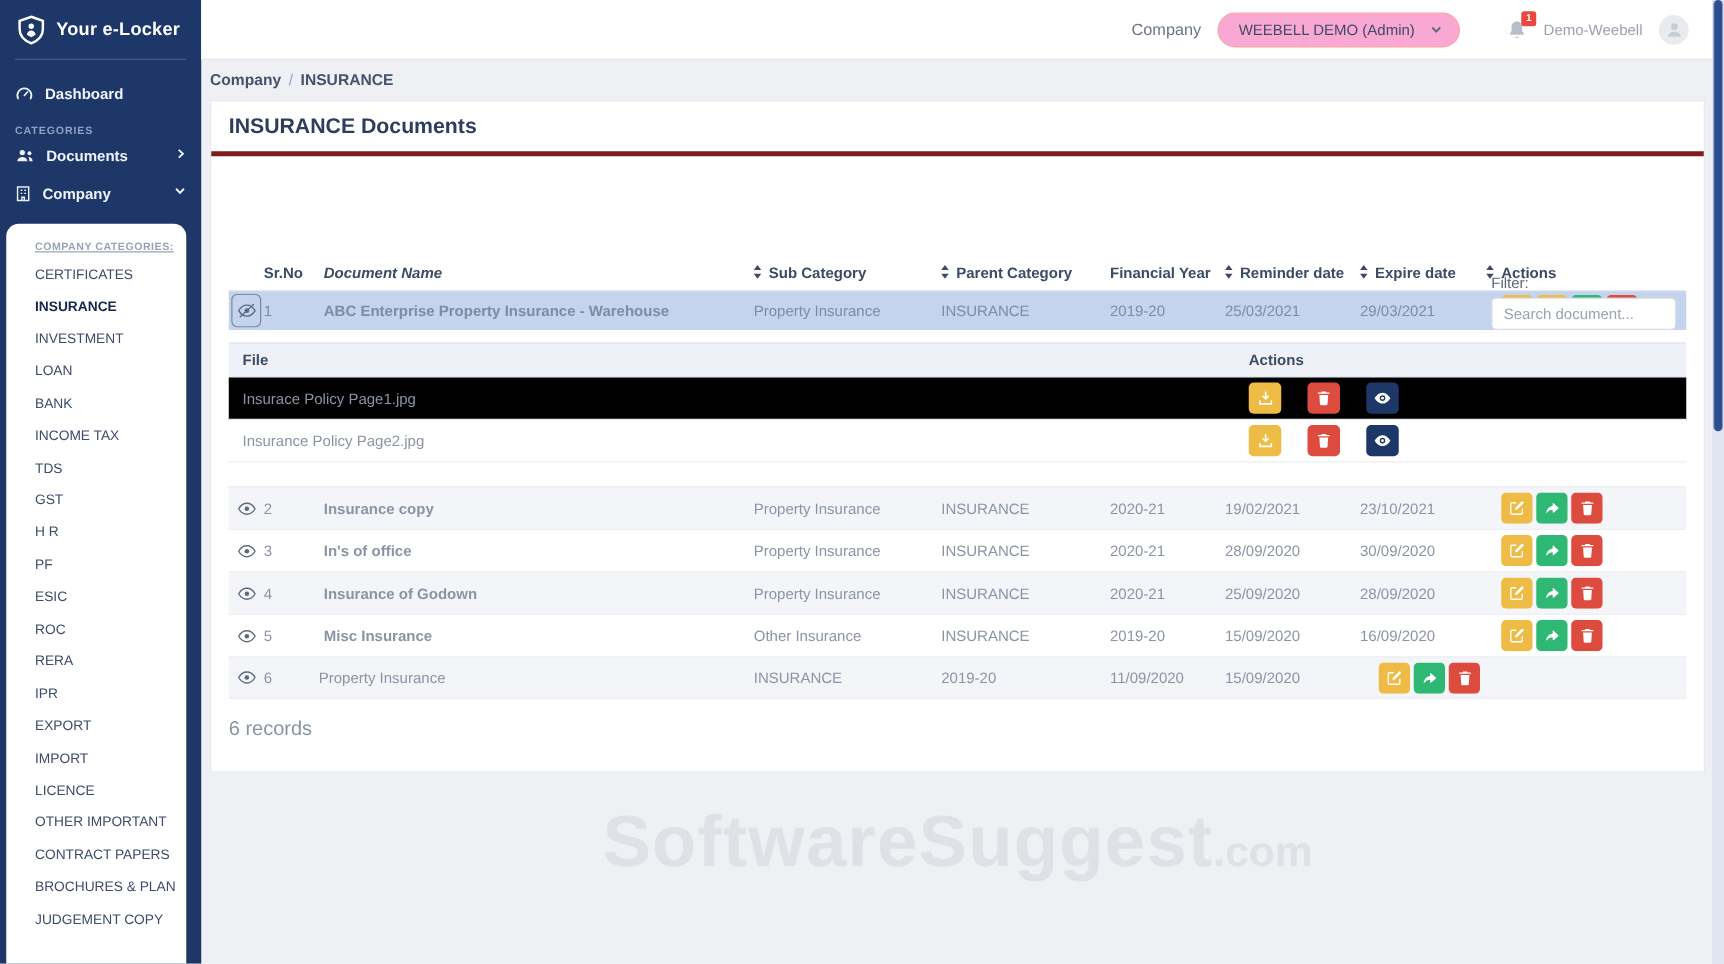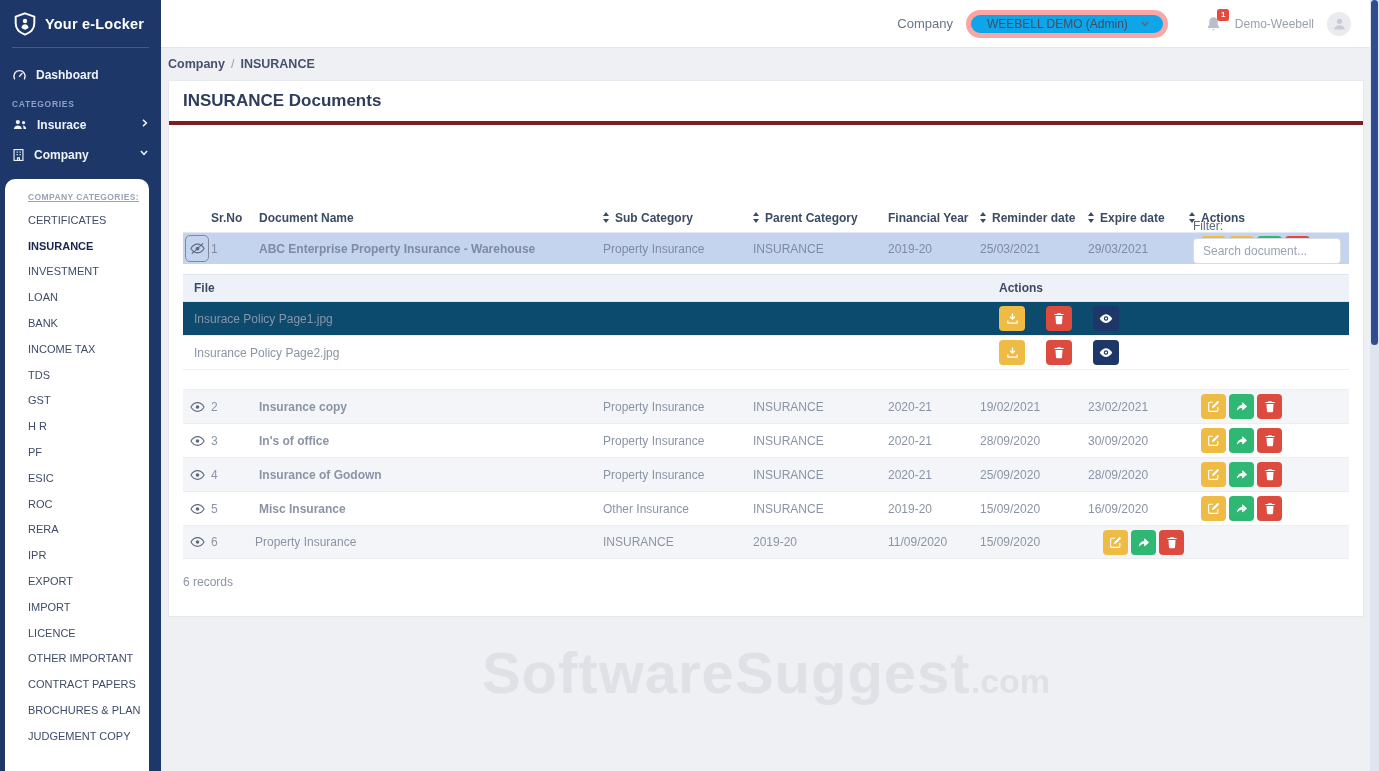--- a/index.html
+++ b/index.html
@@ -22,21 +22,21 @@
   .sb-section { font-size:8.5px; letter-spacing:.7px; color:#8ea0c6; padding:9px 12px 1px; font-weight:700; }
   .sb-panel { background:#fff; margin:9px 12px 0 5px; border-radius:10px 10px 0 0; padding:6px 0 20px; height:600px; }
   .sb-panel-title { font-size:8.5px; color:#9aa3b5; font-weight:700; letter-spacing:.4px; padding:7px 8px 5px 23px;text-decoration:underline; }
   .cat { height:25.8px; display:flex; align-items:center; padding-left:23px; font-size:11px; color:#3e4c68; cursor:pointer; white-space:nowrap; }
   .cat.active { font-weight:700; color:#17264e; }
 
   
   .main { flex:1; display:flex; flex-direction:column; min-width:0; }
   .topbar { height:48px; background:#fff; border-bottom:1px solid #e3e6eb; display:flex; align-items:center; justify-content:flex-end; padding-right:28px; gap:13px; }
   .tb-label { font-size:13px; color:#6a7587; }
-  .pill { height:28px; border:5px solid #fca5a5; border-radius:15px; display:flex; align-items:center; gap:12px; padding:0 13px 0 16px; font-size:12px; color:#3f4c66; margin-right:24px; cursor:pointer; background:#0ea5e9; }
+  .pill { height:28px; border:1px solid #fca5a5; border-radius:15px; display:flex; align-items:center; gap:12px; padding:0 13px 0 16px; font-size:12px; color:#3f4c66; margin-right:24px; cursor:pointer; background:#f9a8d4; }
   .bell-wrap { position:relative; cursor:pointer; display:flex; }
   .nbadge { position:absolute; top:-6px; right:-7px; background:#e8483d; color:#fff; font-size:8px; font-weight:700; border-radius:2.5px; padding:2px 3.5px; line-height:1; }
   .user-name { font-size:12px; color:#9aa1ad; cursor:pointer; }
   .avatar { width:24px; height:24px; border-radius:50%; background:#e9ebef; display:flex; align-items:center; justify-content:center; overflow:hidden; cursor:pointer; }
 
   .content { flex:1; padding:0 15px 0 7px; }
   .breadcrumb { height:32px; display:flex; align-items:center; gap:6px; font-size:12.5px; color:#46526c; font-weight:600; }
   .breadcrumb .sep { color:#9aa3b3; font-weight:400; }
   .breadcrumb .cur { font-weight:600; }
 
@@ -47,21 +47,21 @@
 
   .filter { position:absolute; top:16px; right:22px; width:148px; }
   .filter label { font-size:12px; color:#5d6878; display:block; margin-bottom:5px; }
   .filter input { width:100%; height:26px; border:1px solid #d9dce1; border-radius:4px; padding:0 9px; font-size:12px; color:#3f4c66; font-family:inherit; outline:none; }
   .filter input::placeholder { color:#9aa3b3; }
 
   .table { margin-top:78px; font-size:12px; }
   .thead, .tr { display:grid; grid-template-columns:28px 44px 348px 150px 135px 92px 108px 98px 1fr; align-items:center; }
   .thead { height:29px; color:#3c4b64; font-weight:700; }
   .th { display:flex; align-items:center; gap:6px; cursor:pointer; }
-  .th.pad { padding-left:4px; }
+  .th.pad { padding-left:4px;font-style:italic; }
   .tr { height:34px; color:#8b94a5; border-top:1px solid #eceef2; }
   .tr.selected { background:var(--selected-row,#c5d4ee); height:32px; color:#7f8aa3; border-top:1px solid #e2e8f4; }
   .tr.stripe { background:#f3f5f9; }
   .td { white-space:nowrap; overflow:hidden; text-overflow:ellipsis; }
   .td.pad { padding-left:4px;font-weight:bold; }
   .sort { display:inline-flex; flex-direction:column; gap:2.5px; }
   .sort i { display:block; width:0; height:0; border-left:3.5px solid transparent; border-right:3.5px solid transparent; }
   .sort .up { border-bottom:4px solid #3c4b64; }
   .sort .dn { border-top:4px solid #3c4b64; }
 
@@ -71,27 +71,27 @@
 
   .actions { display:flex; gap:3px; padding-left:15px; }
   .abtn { width:25px; height:25px; border:none; border-radius:4px; display:flex; align-items:center; justify-content:center; color:#fff; cursor:pointer; padding:0; }
   .abtn.yellow { background:var(--warning,#eebc45); }
   .abtn.green { background:var(--success,#2eb873); }
   .abtn.red { background:var(--danger,#dd4b3e); }
   .abtn.navy { background:var(--navy,#1d3768); }
 
   .file-head { margin-top:10px; height:28px; background:#eef1f8; border-top:1px solid #e1e5ee; border-bottom:1px solid #e1e5ee; display:grid; grid-template-columns:1fr 350px; align-items:center; font-weight:700; color:#3c4b64; padding-left:11px; }
   .file-row { height:34px; display:grid; grid-template-columns:1fr 350px; align-items:center; color:#8b94a5; border-bottom:1px solid #eceef2; padding-left:11px; }
-  .file-row.stripe { background:#0c4a6e; }
+  .file-row.stripe { background:#000000; }
   .file-actions { display:flex; gap:21px; }
   .file-actions .abtn { width:26px; height:25px; }
   .gap { height:19px; }
   .lastline { border-bottom:1px solid #eceef2; }
 
-  .records { margin-top:16px; font-size:12px; color:#8b94a5; }
+  .records { margin-top:16px; font-size:16px; color:#8b94a5; }
 
   .watermark { text-align:center; margin-top:22px; color:var(--watermark,#e0e1e6); font-weight:700; white-space:nowrap; user-select:none; }
   .wm-main { font-size:58px; letter-spacing:1px; }
   .wm-suffix { font-size:34px; }
 
   .scrollbar { position:fixed; top:0; right:0; width:9px; height:100%; background:#dfe4ef; }
   .scroll-thumb { width:7px; margin:0 1px; height:345px; background:#2e4d8e; border-radius:4px; }
 </style>
 </head>
 <body>
@@ -119,21 +119,21 @@
 
     <div class="sb-section">CATEGORIES</div>
 
     <div class="sb-item">
       <svg width="16" height="13" viewBox="0 0 26 20" fill="currentColor">
           <circle cx="9.5" cy="6" r="3.4"></circle>
           <path d="M2.8 17.2c.8-3.7 3.5-5.5 6.7-5.5s5.9 1.8 6.7 5.5z"></path>
           <circle cx="18.8" cy="7" r="2.6"></circle>
           <path d="M17.4 11.8c2.8 0 5.1 1.6 5.7 5.4h-4.4a8.6 8.6 0 0 0-1.3-5.4z"></path>
         </svg>
-      <span>Insurace</span>
+      <span>Documents</span>
       <span class="chev">
         <svg width="9" height="10" viewBox="0 0 12 12" fill="none" stroke="currentColor" stroke-width="2">
             <path d="M4 1.8l4.5 4.2L4 10.2"></path>
           </svg>
       </span>
     </div>
 
     <div class="sb-item">
       <svg width="13" height="14" viewBox="0 0 20 22" fill="none" stroke="currentColor" stroke-width="1.8">
           <rect x="3" y="2.5" width="14" height="17"></rect>
@@ -367,21 +367,21 @@
                       <circle cx="12" cy="9" r="2.9" fill="currentColor" stroke="none"></circle>
                     </svg>
                   </button>
                 </div>
               <div class="td">2</div>
               <div class="td pad">Insurance copy</div>
               <div class="td">Property Insurance</div>
               <div class="td">INSURANCE</div>
               <div class="td">2020-21</div>
               <div class="td">19/02/2021</div>
-              <div class="td">23/02/2021</div>
+              <div class="td">23/10/2021</div>
               <div class="td actions">
                 <button class="abtn yellow">
                     <svg width="13" height="13" viewBox="0 0 24 24" fill="none" stroke="#fff" stroke-width="2">
                       <path d="M11 4H4.8A1.8 1.8 0 0 0 3 5.8v13.4A1.8 1.8 0 0 0 4.8 21h13.4a1.8 1.8 0 0 0 1.8-1.8V13"></path>
                       <path d="M18.4 2.6a2 2 0 0 1 2.9 2.9L13 13.8 9 14.9l1.1-4z" fill="#fff" stroke="none"></path>
                     </svg>
                   </button>
                 <button class="abtn green">
                     <svg width="13" height="13" viewBox="0 0 24 24" fill="#fff">
                       <path d="M13.2 5.2V9C7.8 9.6 4.6 13 3.5 18.4c-.1.6.6.9 1 .4 2.2-2.9 5-4.3 8.7-4.5v3.9c0 .6.7.9 1.2.5l7.3-6.2c.3-.3.3-.8 0-1.1l-7.3-6.6c-.5-.4-1.2-.1-1.2.4z"></path>

